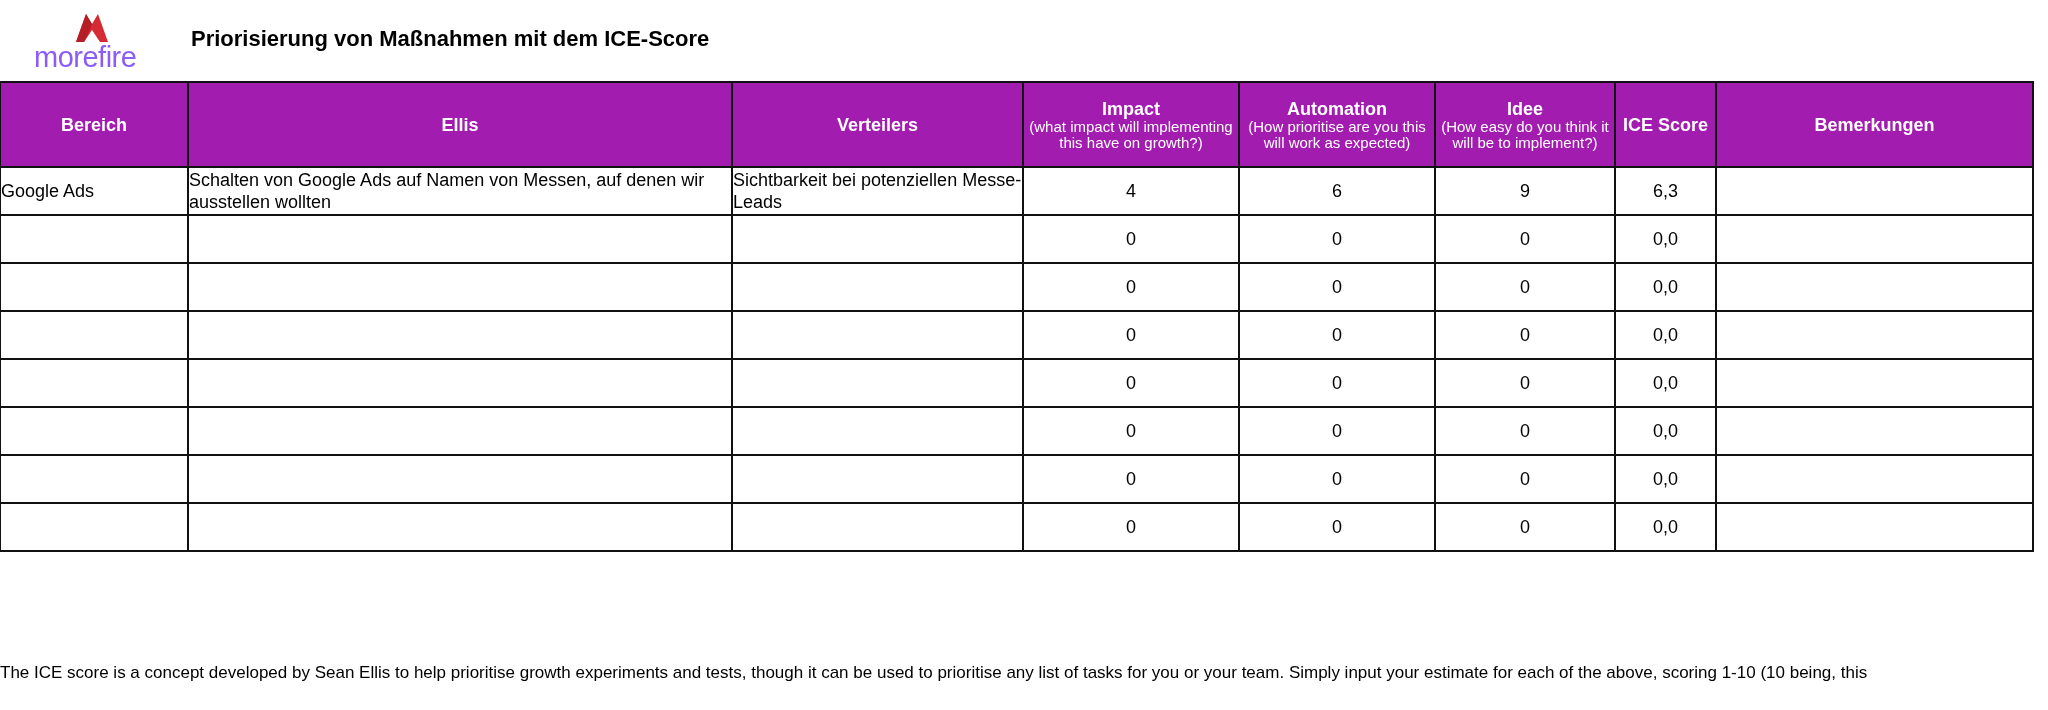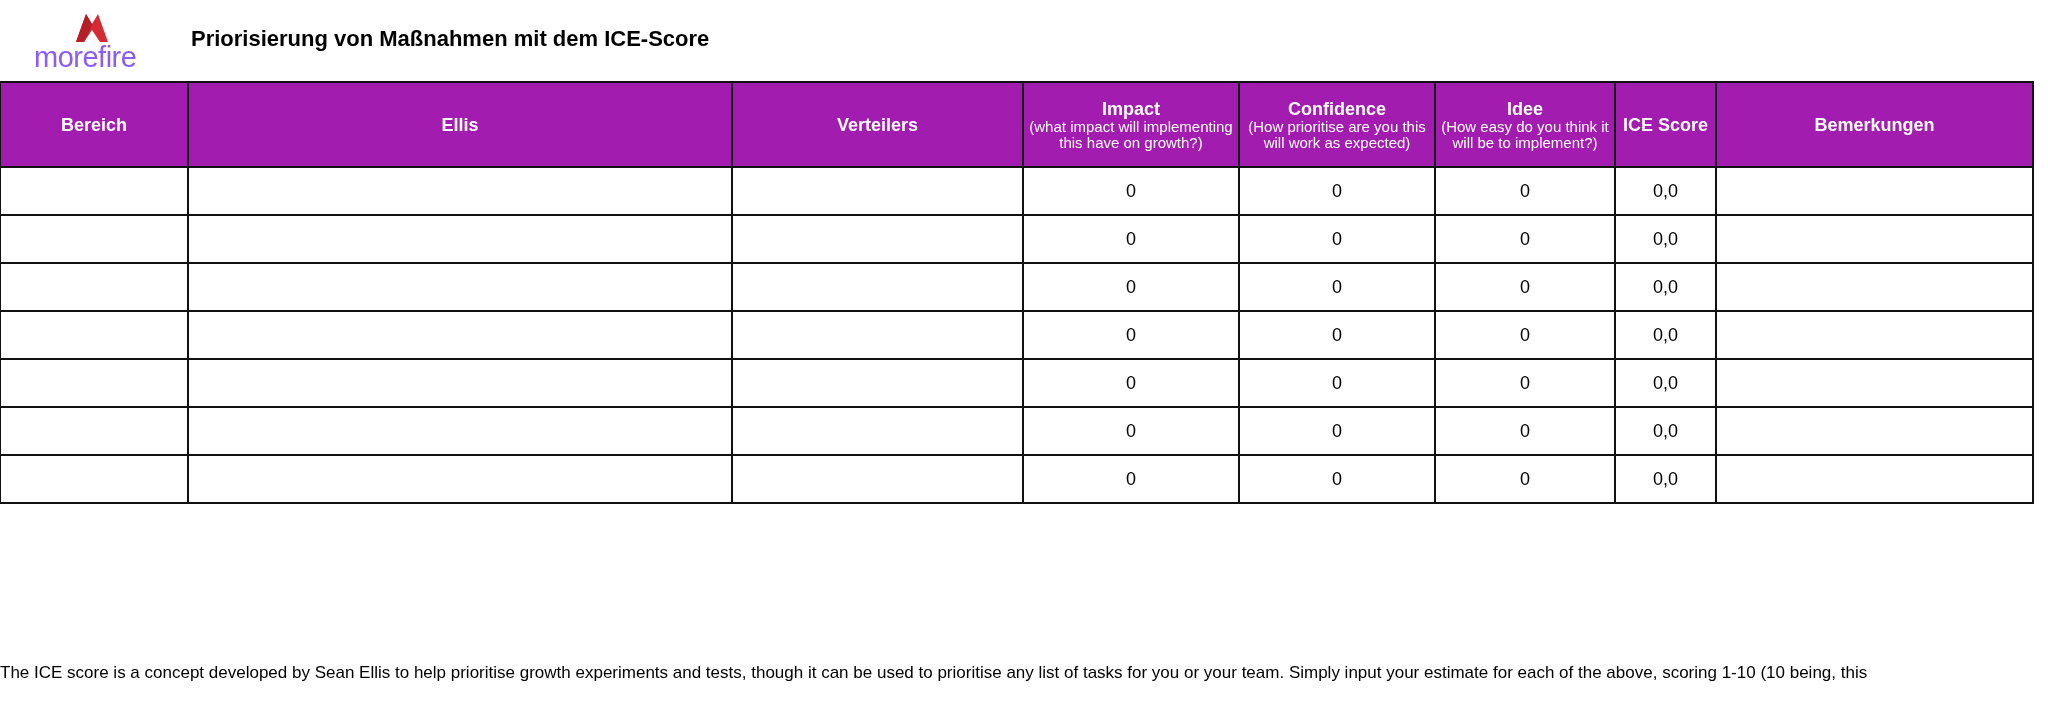--- a/index.html
+++ b/index.html
@@ -68,27 +68,37 @@
       <col style="width:180px">
     <col style="width:101px">
       <col style="width:317px">
   </colgroup>
   <thead>
     <tr>
       <th><span>Bereich</span></th>
       <th><span>Ellis</span></th>
       <th><span>Verteilers</span></th>
       <th><span>Impact</span><span class="sub">(what impact will implementing this have on growth?)</span></th>
-      <th><span>Confidence</span><span class="sub">(How prioritise are you this will work as expected)</span></th>
+      <th><span>Automation</span><span class="sub">(How prioritise are you this will work as expected)</span></th>
       <th><span>Idee</span><span class="sub">(How easy do you think it will be to implement?)</span></th>
       <th><span>ICE Score</span></th>
       <th><span>Bemerkungen</span></th>
     </tr>
   </thead>
   <tbody>
+    <tr>
+      <td class="txt">Google Ads</td>
+      <td class="txt">Schalten von Google Ads auf Namen von Messen, auf denen wir ausstellen wollten</td>
+      <td class="txt">Sichtbarkeit bei potenziellen Messe-Leads</td>
+      <td class="num">4</td>
+      <td class="num">6</td>
+      <td class="num">9</td>
+      <td class="num">6,3</td>
+      <td class="txt"></td>
+    </tr>
     <tr>
       <td class="txt"></td>
       <td class="txt"></td>
       <td class="txt"></td>
       <td class="num">0</td>
       <td class="num">0</td>
       <td class="num">0</td>
       <td class="num">0,0</td>
       <td class="txt"></td>
     </tr>

